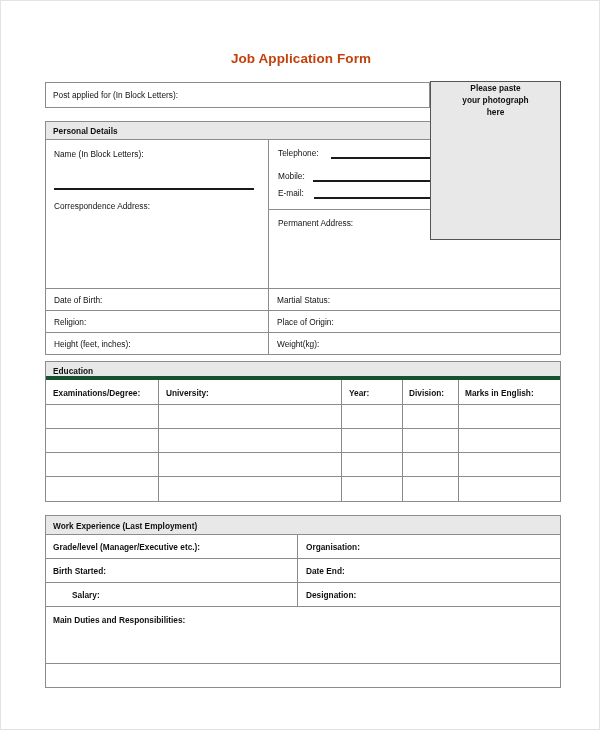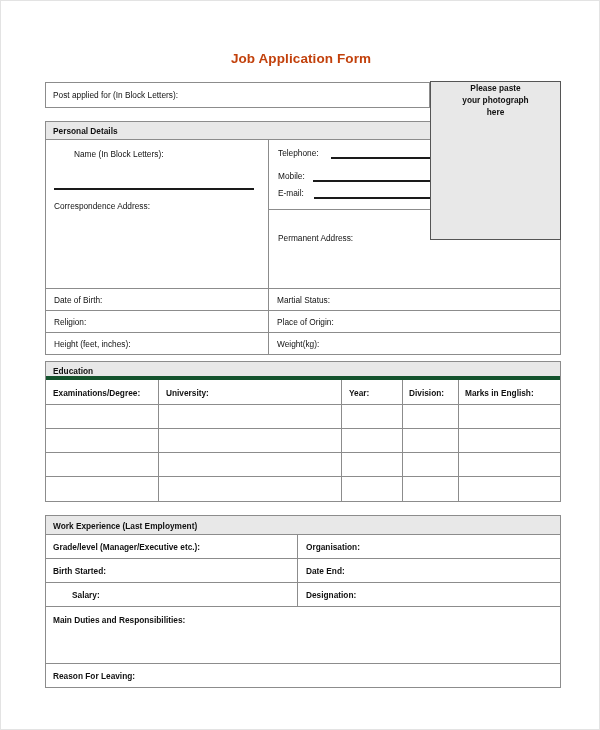--- a/index.html
+++ b/index.html
@@ -99,38 +99,38 @@
 
   <div class="box" style="left:44px; top:120px; width:516px; height:234px; border:1px solid #8c8c8c;">
 
     <div class="shaded" style="position:absolute; left:0; top:0; width:514px; height:18px; border-bottom:1px solid #8c8c8c;">
       <div class="lbl b" style="left:7px; top:5px;">Personal Details</div>
     </div>
 
     <div class="vline" style="left:222px; top:18px; height:148px;"></div>
 
     <div style="position:absolute; left:0; top:18px; width:222px; height:148px;">
-      <div class="lbl" style="left:8px; top:10px;margin-left:20px;">Name (In Block Letters):</div>
+      <div class="lbl" style="left:8px; top:10px;">Name (In Block Letters):</div>
       <div class="rule" style="left:8px; top:48px; width:200px;"></div>
       <div class="lbl" style="left:8px; top:62px;">Correspondence Address:</div>
     </div>
 
     <div style="position:absolute; left:223px; top:18px; width:291px; height:70px; border-bottom:1px solid #8c8c8c;">
       <div class="lbl" style="left:9px; top:9px;">Telephone:</div>
       <div class="rule" style="left:62px; top:17px; width:105px;"></div>
 
       <div class="lbl" style="left:9px; top:32px;">Mobile:</div>
       <div class="rule" style="left:44px; top:40px; width:123px;"></div>
 
       <div class="lbl" style="left:9px; top:49px;">E-mail:</div>
       <div class="rule" style="left:45px; top:57px; width:122px;"></div>
     </div>
 
     <div style="position:absolute; left:223px; top:88px; width:291px; height:78px;">
-      <div class="lbl" style="left:9px; top:24px;">Permanent Address:</div>
+      <div class="lbl" style="left:9px; top:9px;">Permanent Address:</div>
     </div>
 
     <div class="hline" style="left:0; top:166px; width:514px;"></div>
 
     <div style="position:absolute; left:0; top:167px; width:514px; height:22px; border-bottom:1px solid #8c8c8c;">
       <div class="lbl" style="left:8px; top:7px;">Date of Birth:</div>
       <div class="vline" style="left:222px; top:0; height:22px;"></div>
       <div class="lbl" style="left:231px; top:7px;">Martial Status:</div>
     </div>
 
@@ -193,18 +193,15 @@
     <div style="position:absolute; left:0; top:67px; width:514px; height:24px; border-bottom:1px solid #8c8c8c;">
       <div class="lbl b" style="left:7px; top:8px;padding-left:19px;">Salary:</div>
       <div class="vline" style="left:251px; top:0; height:24px;"></div>
       <div class="lbl b" style="left:260px; top:8px;">Designation:</div>
     </div>
 
     <div style="position:absolute; left:0; top:91px; width:514px; height:57px; border-bottom:1px solid #8c8c8c;">
       <div class="lbl b" style="left:7px; top:9px;">Main Duties and Responsibilities:</div>
     </div>
 
-    <div style="position:absolute; left:0; top:148px; width:514px; height:23px;">
-      <div class="lbl b" style="left:7px; top:8px;">Reason For Leaving:</div>
-    </div>
   </div>
 
 </div>
 
 </body></html>

